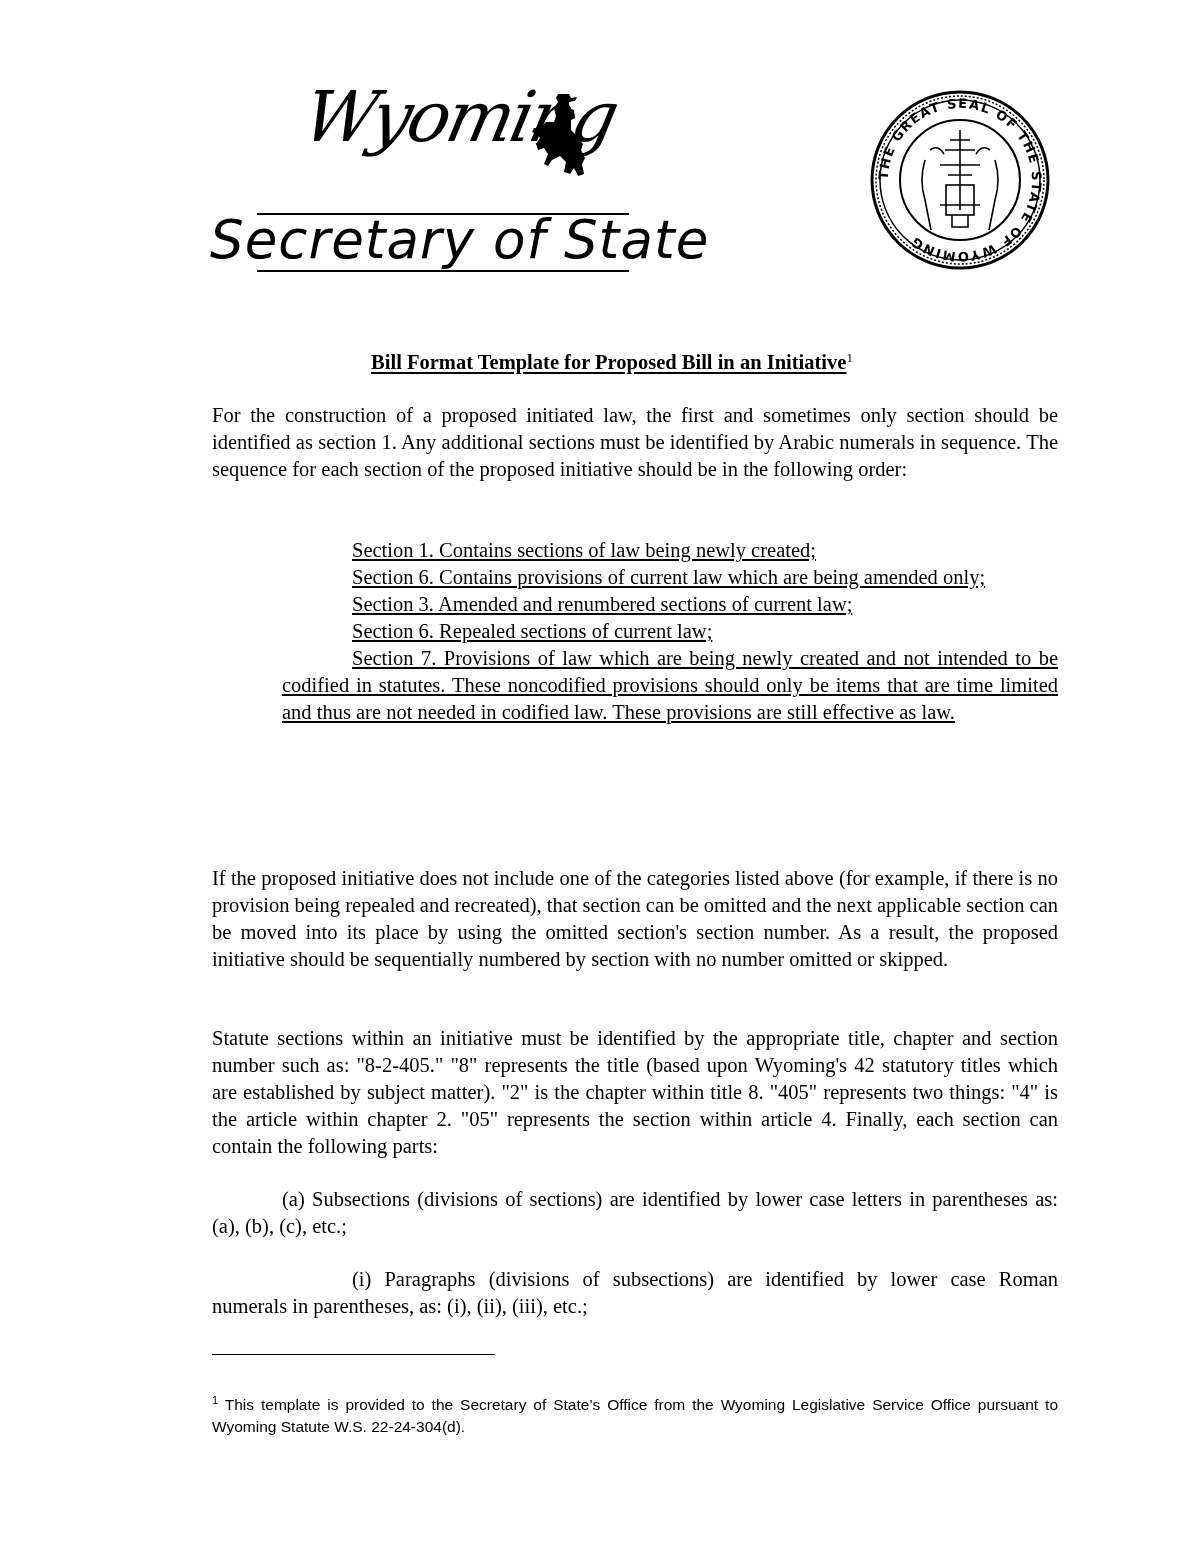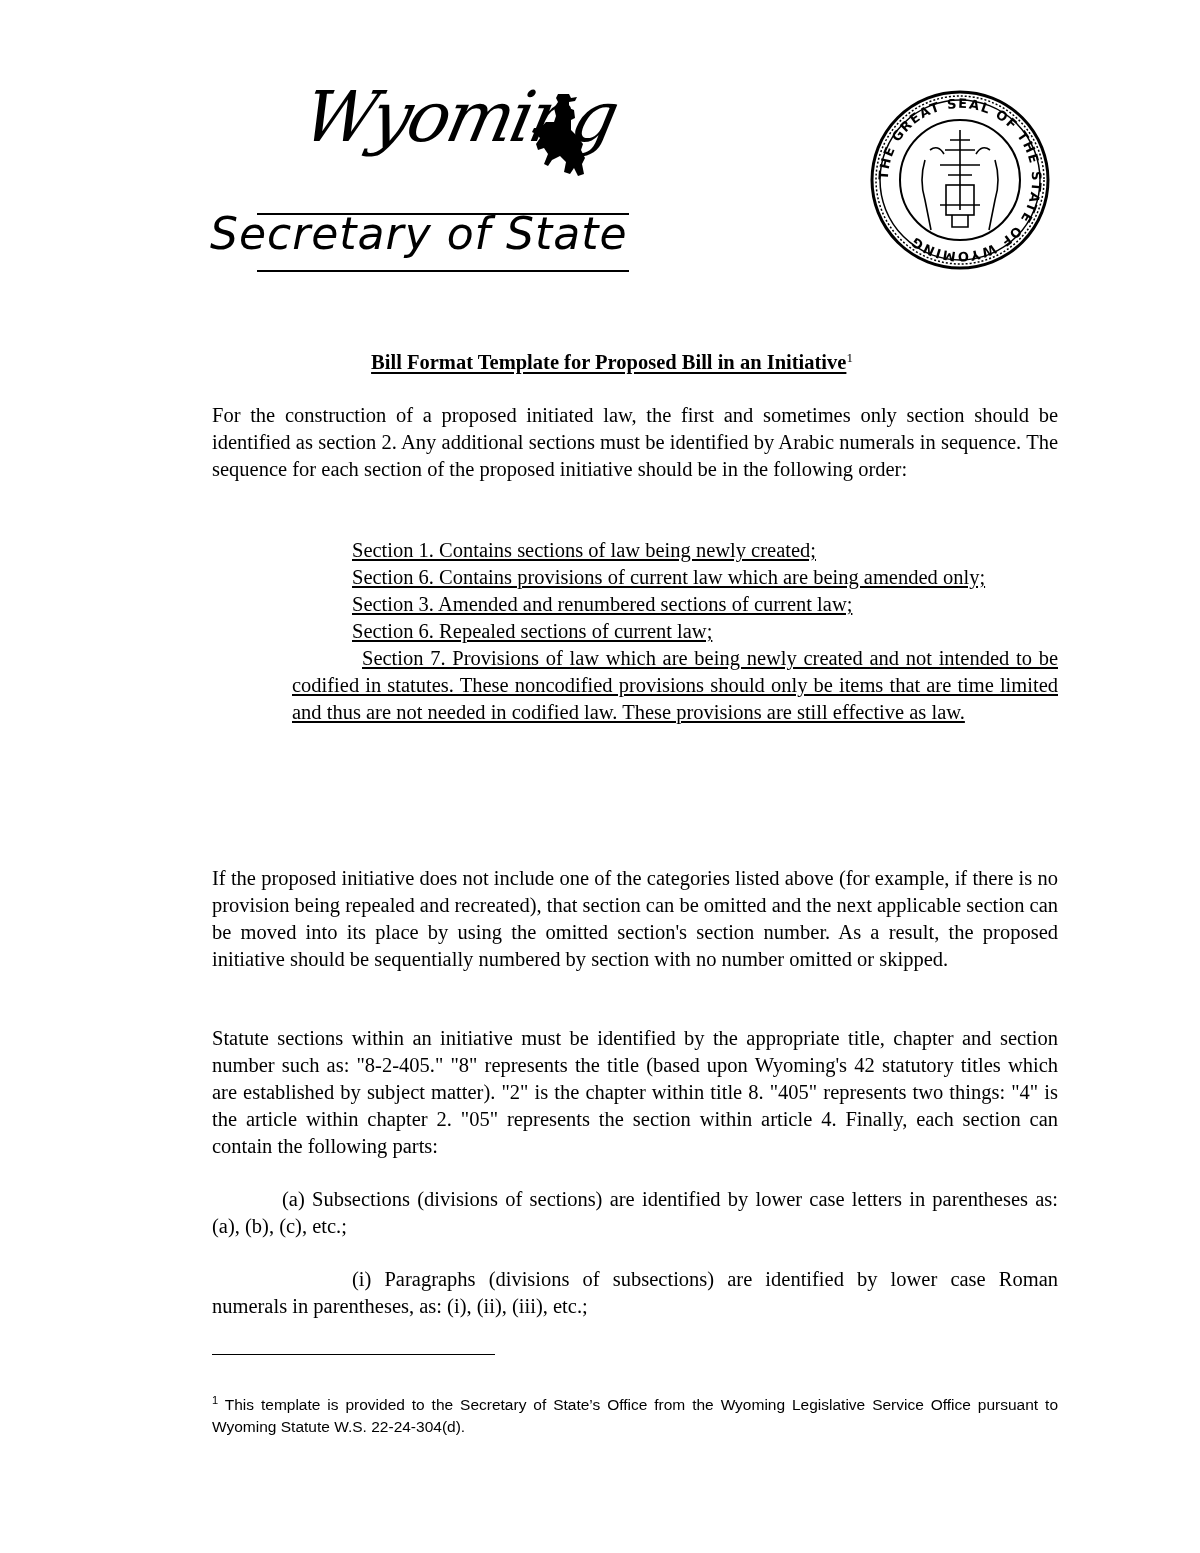--- a/index.html
+++ b/index.html
@@ -6,35 +6,35 @@
   body { width: 1200px; height: 1553px; position: relative; overflow: hidden; color: #000; }
   .page { position: absolute; left: 0; top: 0; width: 1200px; height: 1553px; background: #fff; }
 
   
   .logo { position: absolute; left: 205px; top: 82px; width: 460px; height: 190px; }
   .logo-script { position: absolute; left: 100px; top: 0px; font-family: "DejaVu Serif", serif; font-style: italic; font-size: 70px; letter-spacing: -3px; transform: skewX(-12deg); line-height: 1; }
   .cowboy { position: absolute; left: 318px; top: 10px; width: 62px; height: 100px; }
   .logo-rule { position: absolute; left: 52px; width: 372px; height: 2px; background: #000; }
   .logo-rule.top { top: 131px; }
   .logo-rule.bottom { top: 188px; }
-  .logo-sub { position: absolute; left: 5px; top: 126px; font-family: "DejaVu Sans", sans-serif; font-style: italic; font-size: 44px; letter-spacing: 1px; white-space: nowrap; line-height: 1.2; }
+  .logo-sub { position: absolute; left: 5px; top: 126px; font-family: "DejaVu Sans", sans-serif; font-style: italic; font-size: 53px; letter-spacing: 1px; white-space: nowrap; line-height: 1.2; }
 
   .seal { position: absolute; left: 870px; top: 90px; width: 180px; height: 180px; }
 
   
   .doc { font-family: "Liberation Serif", serif; font-size: 20.5px; line-height: 27px; }
   .title { position: absolute; left: 12px; width: 1200px; top: 350px; text-align: center; font-family: "Liberation Serif", serif; font-weight: bold; font-size: 20.5px; }
   .title .t { text-decoration: underline; text-underline-offset: 3px; }
   .title sup { font-size: 13px; vertical-align: 7px; font-weight: normal; }
 
   .block { position: absolute; left: 212px; width: 846px; text-align: justify; }
   .p1 { top: 402px; }
   .sections { position: absolute; left: 282px; width: 776px; top: 537px; }
   .sec { text-indent: 70px; text-align: justify; text-decoration: underline; }
-  .sec.last { text-align: justify; margin-left: 10px; }
+  .sec.last { text-align: justify; }
   .p2 { top: 865px; }
   .p3 { top: 1025px; font-family: Liberation Serif, serif; }
   .pa { top: 1186px; text-indent: 70px; }
   .pi { top: 1266px; text-indent: 140px; }
 
   .fn-rule { position: absolute; left: 212px; top: 1354px; width: 283px; height: 1px; background: #000; }
   .footnote { position: absolute; left: 212px; top: 1366px; width: 846px; font-family: "Liberation Sans", sans-serif; font-size: 15.5px; line-height: 22px; text-align: justify; margin-top: 23px; }
   .footnote sup { font-size: 11px; vertical-align: 6px; }
 </style>
 </head>
@@ -71,21 +71,21 @@
       <path d="M82 125 l0 12 l16 0 l0 -12"></path>
       <path d="M70 115 l40 0"></path>
     </g>
   </svg>
 
   <div class="title">
     <span class="t">Bill Format Template for Proposed Bill in an Initiative</span><sup>1</sup>
   </div>
 
   <div class="doc">
-    <div class="block p1">For the construction of a proposed initiated law, the first and sometimes only section should be identified as section 2.  Any additional sections must be identified by Arabic numerals in sequence.  The sequence for each section of the proposed initiative should be in the following order:</div>
+    <div class="block p1">For the construction of a proposed initiated law, the first and sometimes only section should be identified as section 1.  Any additional sections must be identified by Arabic numerals in sequence.  The sequence for each section of the proposed initiative should be in the following order:</div>
 
     <div class="sections">
       <div class="sec">Section 1. Contains sections of law being newly created;</div>
       <div class="sec">Section 6. Contains provisions of current law which are being amended only;</div>
       <div class="sec">Section 3. Amended and renumbered sections of current law;</div>
       <div class="sec">Section 6. Repealed sections of current law;</div>
       <div class="sec last">Section 7. Provisions of law which are being newly created and not intended to be codified in statutes.  These noncodified provisions should only be items that are time limited and thus are not needed in codified law.  These provisions are still effective as law.</div>
     </div>
 
     <div class="block p2">If the proposed initiative does not include one of the categories listed above (for example, if there is no provision being repealed and recreated), that section can be omitted and the next applicable section can be moved into its place by using the omitted section's section number.  As a result, the proposed initiative should be sequentially numbered by section with no number omitted or skipped.</div>

